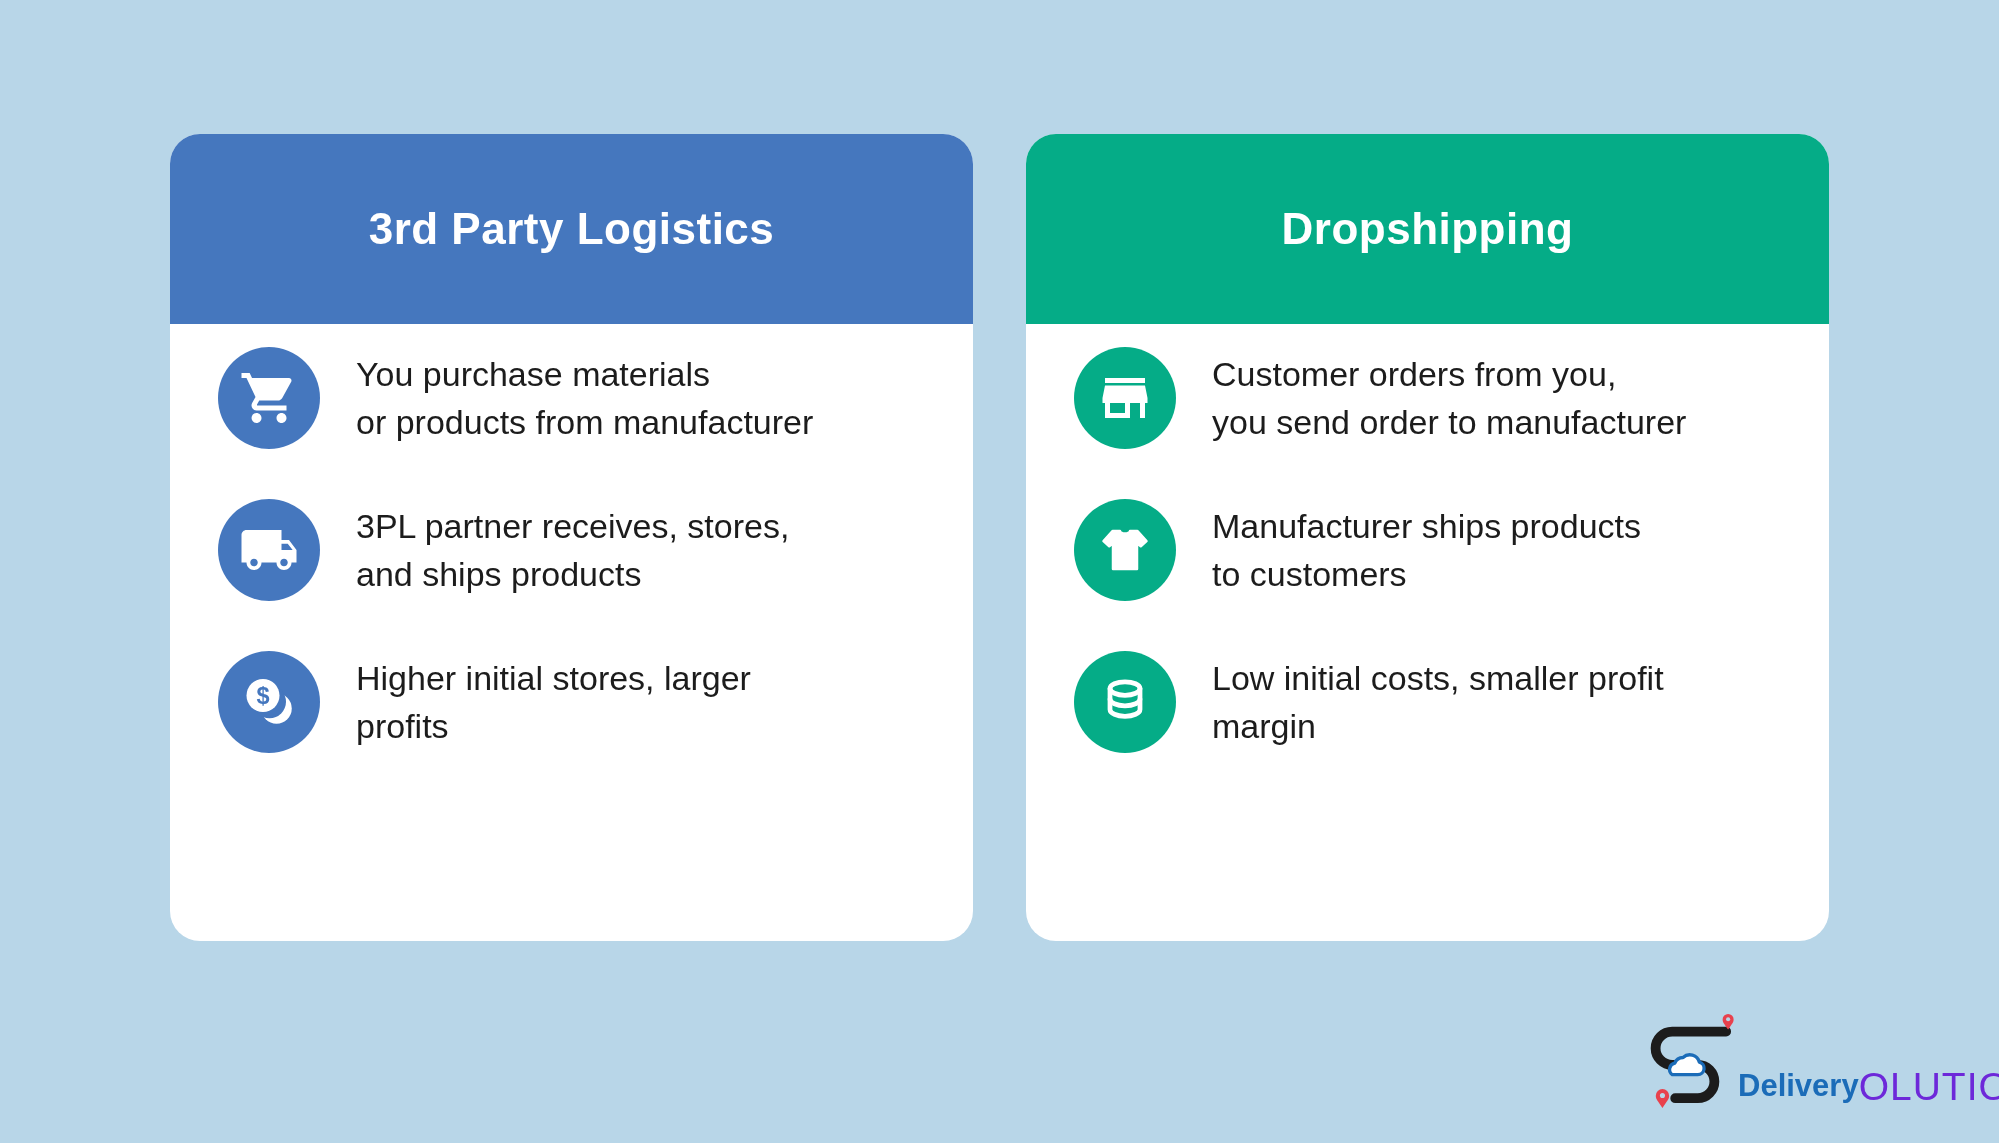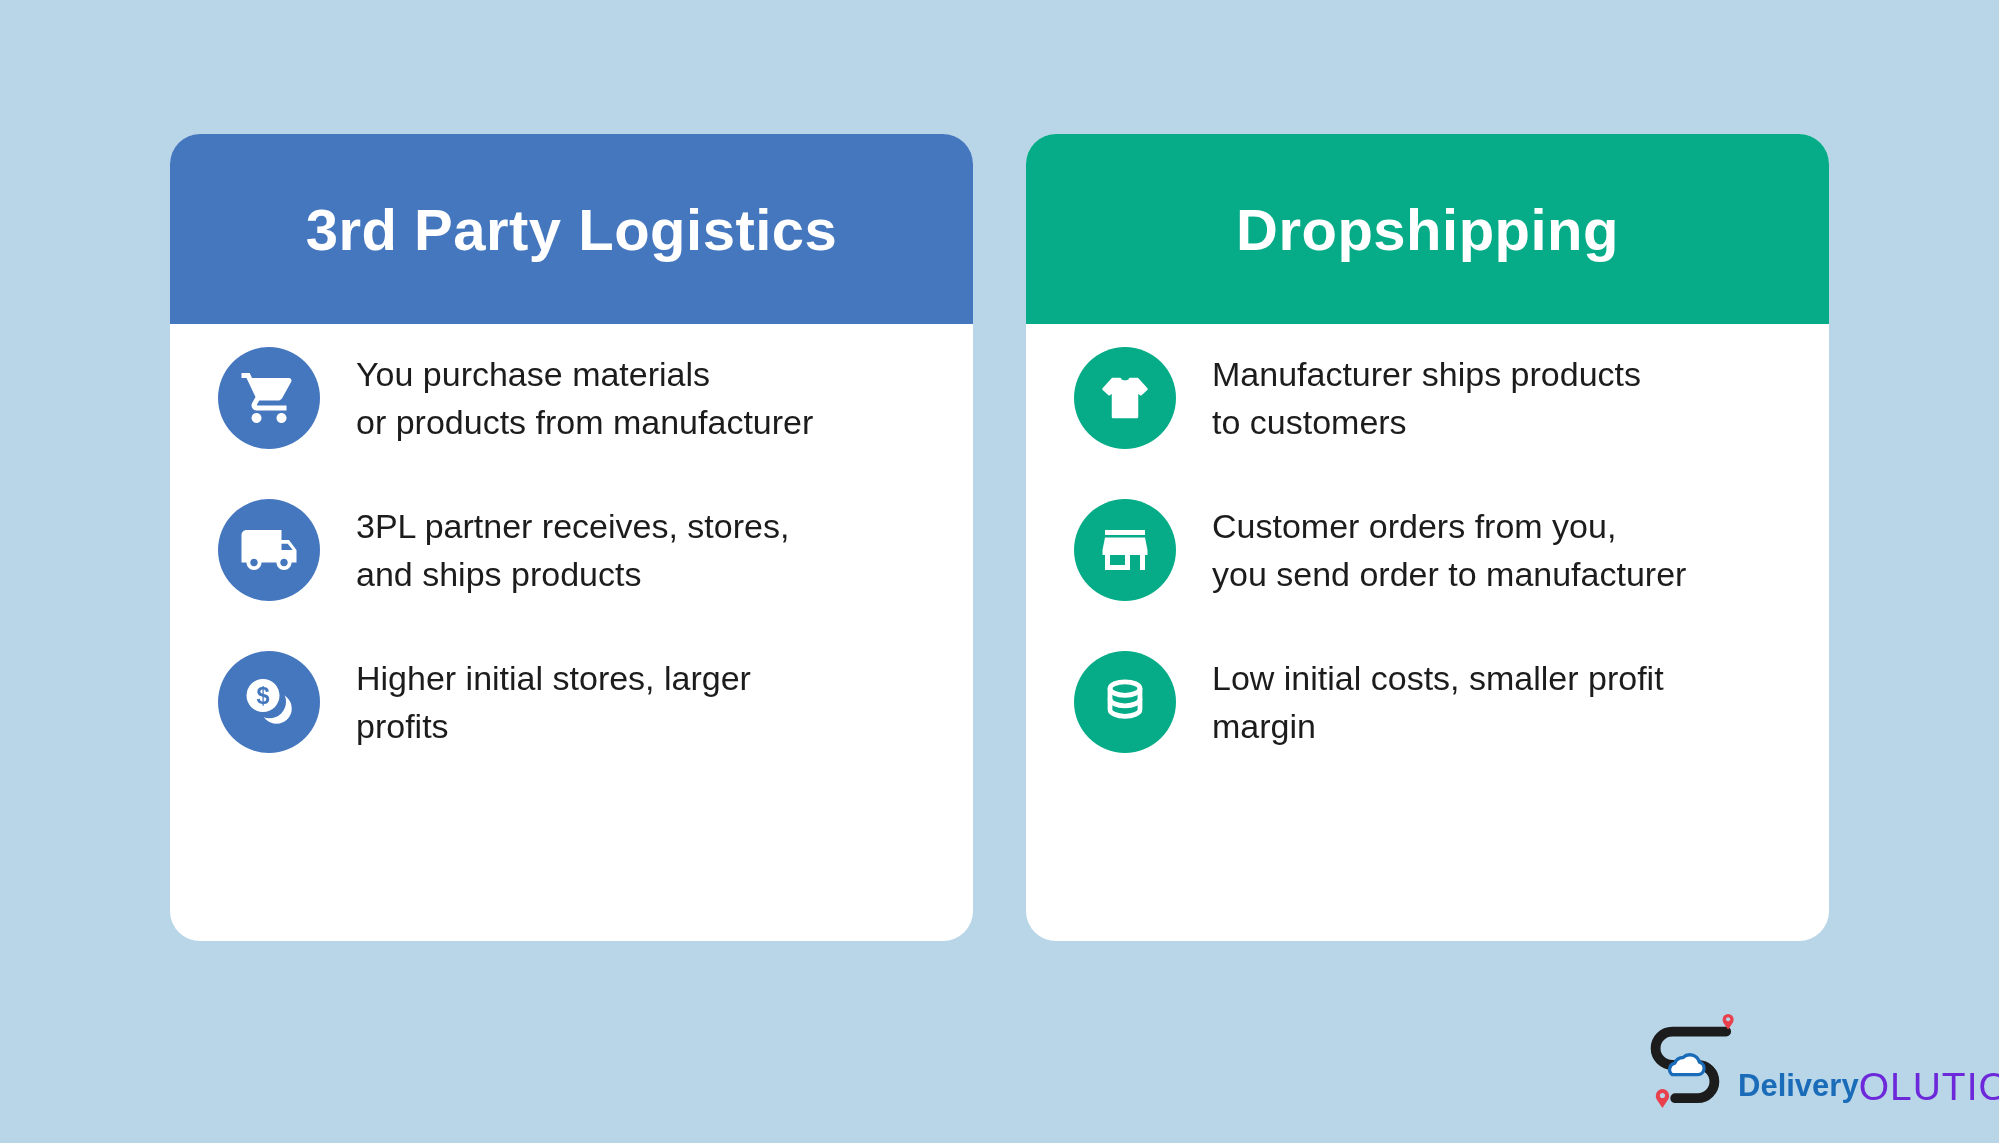--- a/index.html
+++ b/index.html
@@ -12,21 +12,21 @@
   .card {
     position:absolute; top:134px; width:803px; height:807px;
     background:#ffffff; border-radius:30px; overflow:hidden;
   }
   .card.left  { left:170px; }
   .card.right { left:1026px; }
   .card-header { height:190px; display:flex; align-items:center; justify-content:center; }
   .card.left  .card-header { background:var(--blue, #4577be); }
   .card.right .card-header { background:var(--green, #05ac87); }
   .card-title {
-    margin:0; color:#ffffff; font-size:58px; font-weight:bold; letter-spacing:.5px;
+    margin:0; color:#ffffff; font-size:44px; font-weight:bold; letter-spacing:.5px;
   }
   .card-body { padding:23px 44px 0 48px; }
   .row { display:flex; align-items:center; gap:36px; margin-bottom:50px; }
   .icon-circle {
     width:102px; height:102px; border-radius:50%; flex:0 0 auto;
     display:flex; align-items:center; justify-content:center;
   }
   .icon-circle.blue-bg  { background:var(--blue, #4577be); }
   .icon-circle.green-bg { background:var(--green, #05ac87); }
   .icon-circle svg { width:60px; height:60px; display:block; }
@@ -98,35 +98,35 @@
 
   <section class="card right">
     <header class="card-header">
       <h2 class="card-title">Dropshipping</h2>
     </header>
     <div class="card-body">
 
       <div class="row">
         <span class="icon-circle green-bg">
           <svg viewBox="0 0 24 24">
+              <path fill="#ffffff" d="M20 4H4v2h16V4zm1 10v-2l-1-5H4l-1 5v2h1v6h10v-6h4v6h2v-6h1zm-9 4H6v-4h6v4z"></path>
+            </svg>
+        </span>
+        <p class="item-text">Customer orders from you,
+you send order to manufacturer</p>
+      </div>
+
+      <div class="row">
+        <span class="icon-circle green-bg">
+          <svg viewBox="0 0 24 24">
               <path fill="#ffffff" stroke="#ffffff" stroke-width="1" stroke-linejoin="round" d="M7 4.4h3c.3 1.3 3.7 1.3 4 0h3l3.6 4-2.3 2.1-1.5-1.3v10.4H7.2V9.2l-1.5 1.3-2.3-2.1z"></path>
             </svg>
         </span>
         <p class="item-text">Manufacturer ships products
 to customers</p>
-      </div>
-
-      <div class="row">
-        <span class="icon-circle green-bg">
-          <svg viewBox="0 0 24 24">
-              <path fill="#ffffff" d="M20 4H4v2h16V4zm1 10v-2l-1-5H4l-1 5v2h1v6h10v-6h4v6h2v-6h1zm-9 4H6v-4h6v4z"></path>
-            </svg>
-        </span>
-        <p class="item-text">Customer orders from you,
-you send order to manufacturer</p>
       </div>
 
       <div class="row">
         <span class="icon-circle green-bg">
           <svg viewBox="0 0 24 24">
             <g fill="none" stroke="#ffffff" stroke-width="1.9" stroke-linecap="round">
               <ellipse cx="12" cy="6.6" rx="6" ry="2.7"></ellipse>
               <path d="M6 6.6v4.2c0 1.5 2.69 2.7 6 2.7s6-1.2 6-2.7V6.6"></path>
               <path d="M6 10.8V15c0 1.5 2.69 2.7 6 2.7s6-1.2 6-2.7v-4.2"></path>
             </g>

